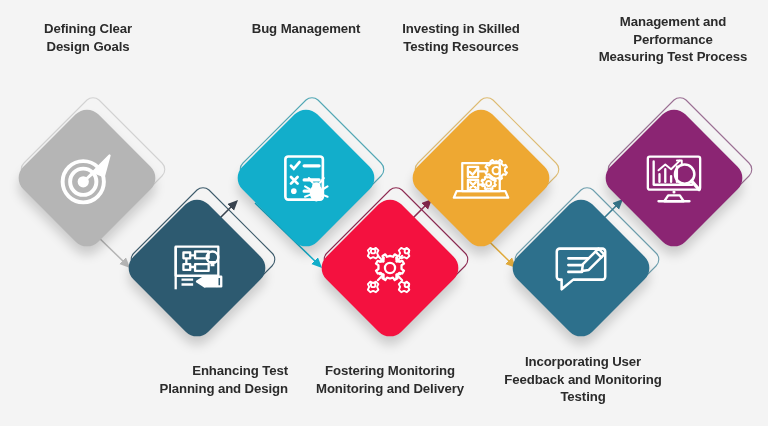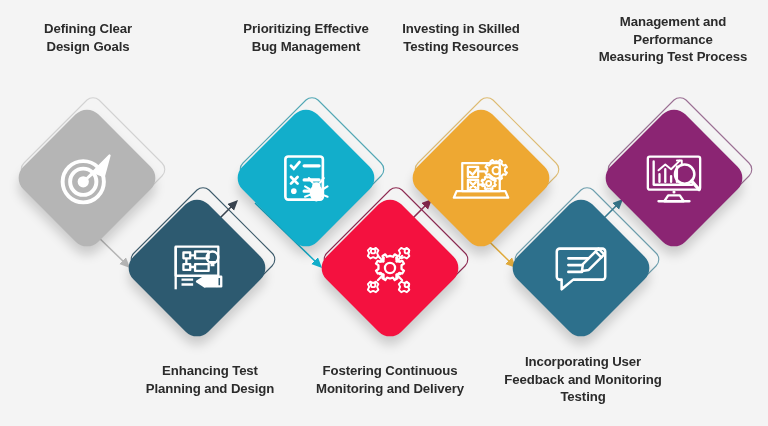--- a/index.html
+++ b/index.html
@@ -117,21 +117,21 @@
         <path d="M25,19 h5 M25,31 h5 M21,22 v6"></path>
         <circle cx="48" cy="21" r="6"></circle>
         <path d="M45,26 h6 M46,29 h4"></path>
         <path d="M16,44 h12 M16,49 h12"></path>
         <path d="M32,46 l8,-5 v10 z" fill="#fff"></path>
         <path d="M40,41 h12 v10 h-12 z" fill="#fff"></path>
         <path d="M53,41 h4 v10 h-4 z"></path>
       </svg>
     </div>
   </div>
-  <div class="cap" style="left:120px;top:362px;width:180px;">
+  <div class="cap" style="left:108px;top:362px;width:180px;text-align:right;">
     <div>Enhancing Test</div>
     <div>Planning and Design</div>
   </div>
 
   <div class="node" style="left:253px;top:125px;width:106px;height:106px;">
     <div class="dia" style="background:#12aecb;"></div>
     <div class="ico">
       <svg width="60" height="60" viewBox="0 0 64 64" fill="none" stroke="#fff" stroke-width="2.8" stroke-linecap="round">
         <path d="M13,9 h34 a3,3 0 0 1 3,3 v40 a3,3 0 0 1 -3,3 h-34 a3,3 0 0 1 -3,-3 v-40 a3,3 0 0 1 3,-3 z"></path>
         <path d="M16,19 l3,3 l6,-7" stroke-width="3"></path>
@@ -141,21 +141,20 @@
         <g transform="translate(32,34)">
           <ellipse cx="11" cy="14" rx="7" ry="9" fill="#fff" stroke="none"></ellipse>
           <ellipse cx="11" cy="6" rx="4.4" ry="3.6" fill="#fff" stroke="none"></ellipse>
           <path d="M7,3 L3,-2 M15,3 L19,-2" stroke-width="2.2"></path>
           <path d="M4,10 L-1,7 M4,16 L-1,18 M18,10 L23,7 M18,16 L23,18" stroke-width="2.2"></path>
         </g>
       </svg>
     </div>
   </div>
   <div class="cap" style="left:204px;top:20px;width:204px;">
-    <div>Prioritizing Effective</div>
     <div>Bug Management</div>
   </div>
 
   <div class="node" style="left:337px;top:215px;width:106px;height:106px;">
     <div class="dia" style="background:#f4113f;"></div>
     <div class="ico">
       <svg width="60" height="60" viewBox="0 0 64 64" fill="none" stroke="#fff" stroke-width="2.4" stroke-linejoin="round">
         <g>
           <path d="M32,19 l3.2,1 1.8,-2.6 3,1.8 -0.8,3.1 2.8,2.8 3.1,-0.8 1.8,3 -2.6,1.8 0,4 2.6,1.8 -1.8,3 -3.1,-0.8 -2.8,2.8 0.8,3.1 -3,1.8 -1.8,-2.6 -3.2,1 -3.2,-1 -1.8,2.6 -3,-1.8 0.8,-3.1 -2.8,-2.8 -3.1,0.8 -1.8,-3 2.6,-1.8 0,-4 -2.6,-1.8 1.8,-3 3.1,0.8 2.8,-2.8 -0.8,-3.1 3,-1.8 1.8,2.6 z"></path>
           <circle cx="32" cy="32" r="5.4"></circle>
@@ -174,21 +173,21 @@
           <path d="M19,19 L25,25 M45,19 L39,25 M19,45 L25,39 M45,45 L39,39"></path>
           <path d="M25,25 l-4.2,0.4 M25,25 l0.4,-4.2"></path>
           <path d="M39,25 l4.2,0.4 M39,25 l-0.4,-4.2"></path>
           <path d="M25,39 l-4.2,-0.4 M25,39 l0.4,4.2"></path>
           <path d="M39,39 l4.2,-0.4 M39,39 l-0.4,4.2"></path>
         </g>
       </svg>
     </div>
   </div>
   <div class="cap" style="left:292px;top:362px;width:196px;">
-    <div>Fostering Continuous</div>
+    <div>Fostering Monitoring</div>
     <div>Monitoring and Delivery</div>
   </div>
 
   <div class="node" style="left:428px;top:125px;width:106px;height:106px;">
     <div class="dia" style="background:#eea832;"></div>
     <div class="ico">
       <svg width="60" height="60" viewBox="0 0 64 64" fill="none" stroke="#fff" stroke-width="2.4" stroke-linejoin="round">
         <path d="M12,16 h40 v30 h-40 z"></path>
         <path d="M6,46 h52 l3,7 h-58 z"></path>
         <rect x="18" y="20" width="11" height="11"></rect>

